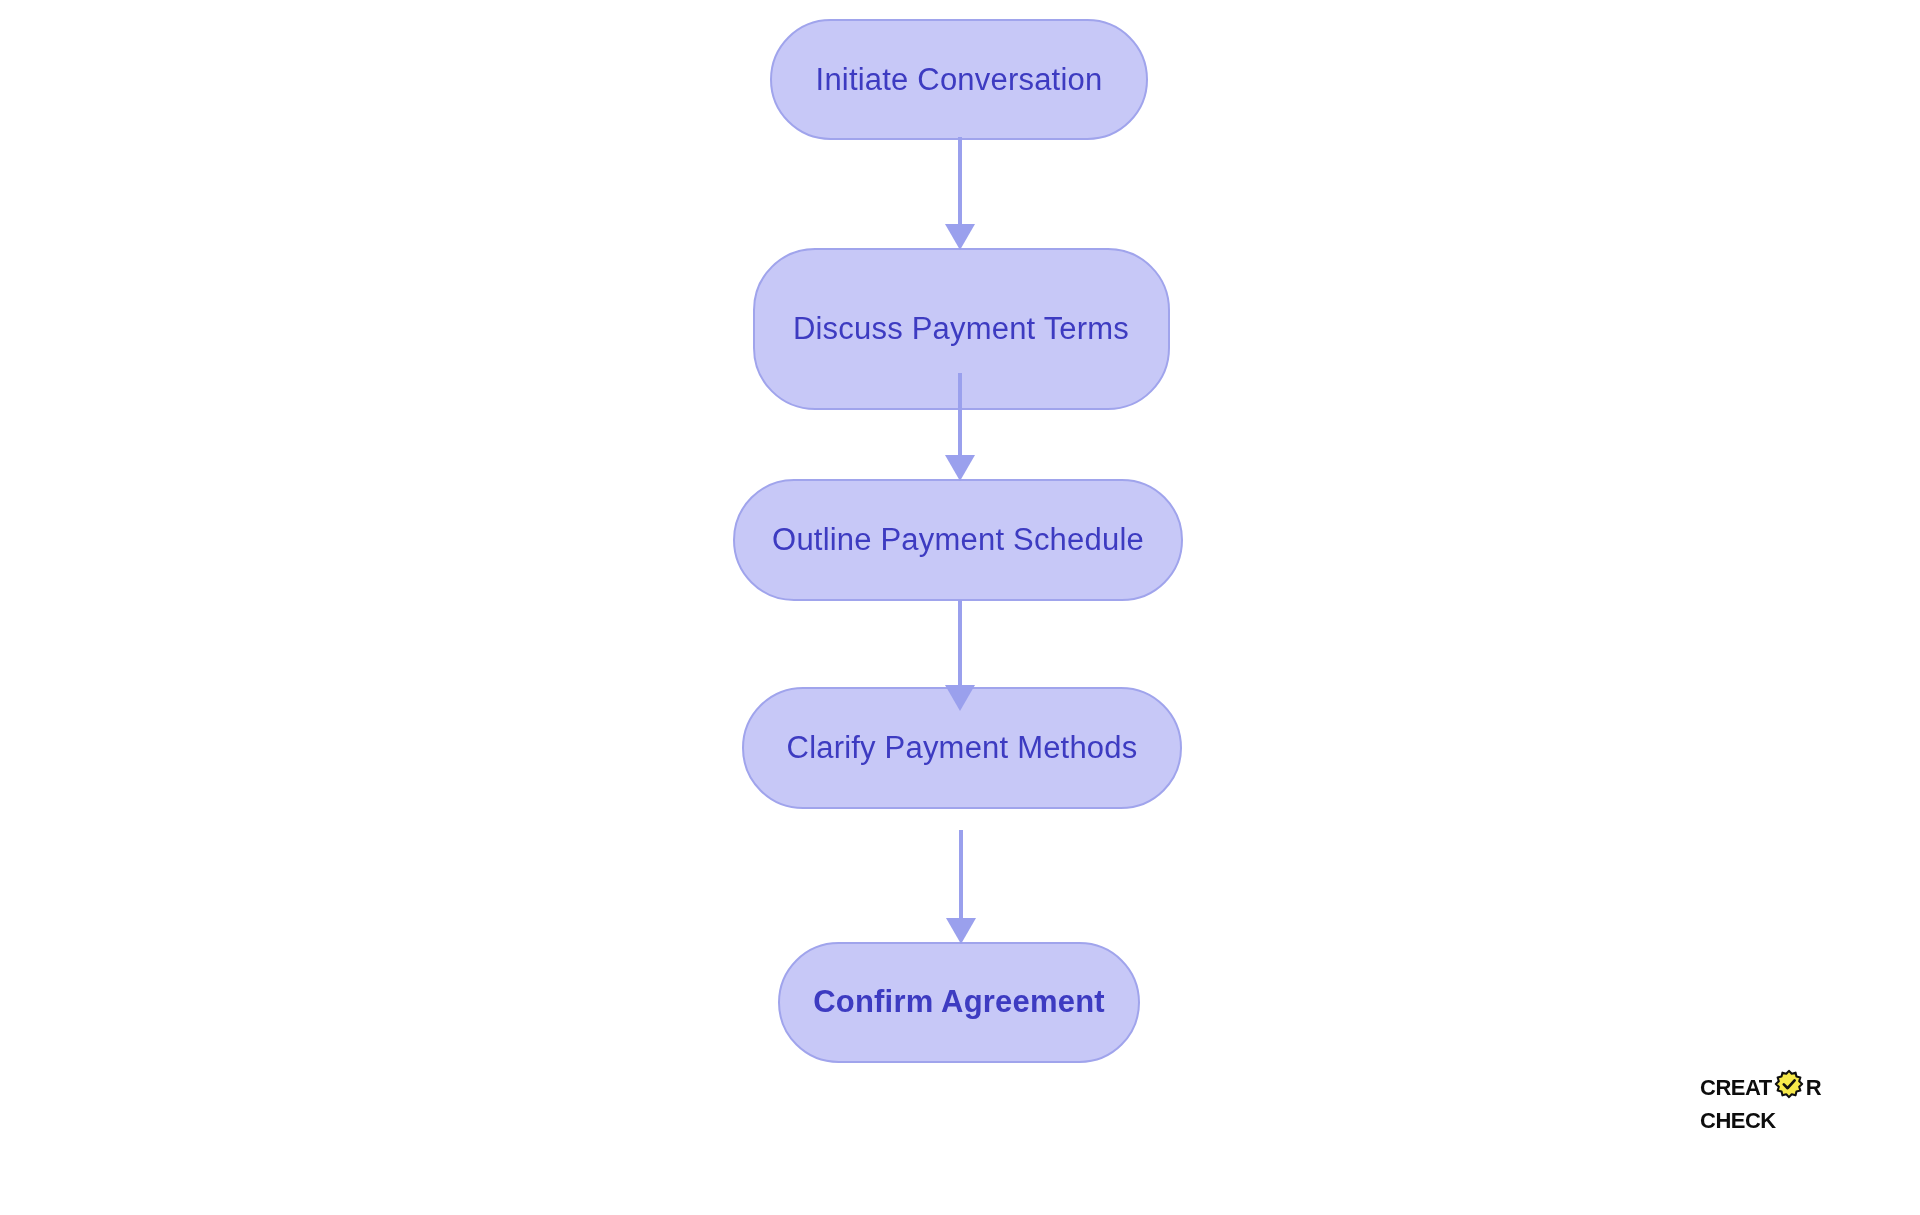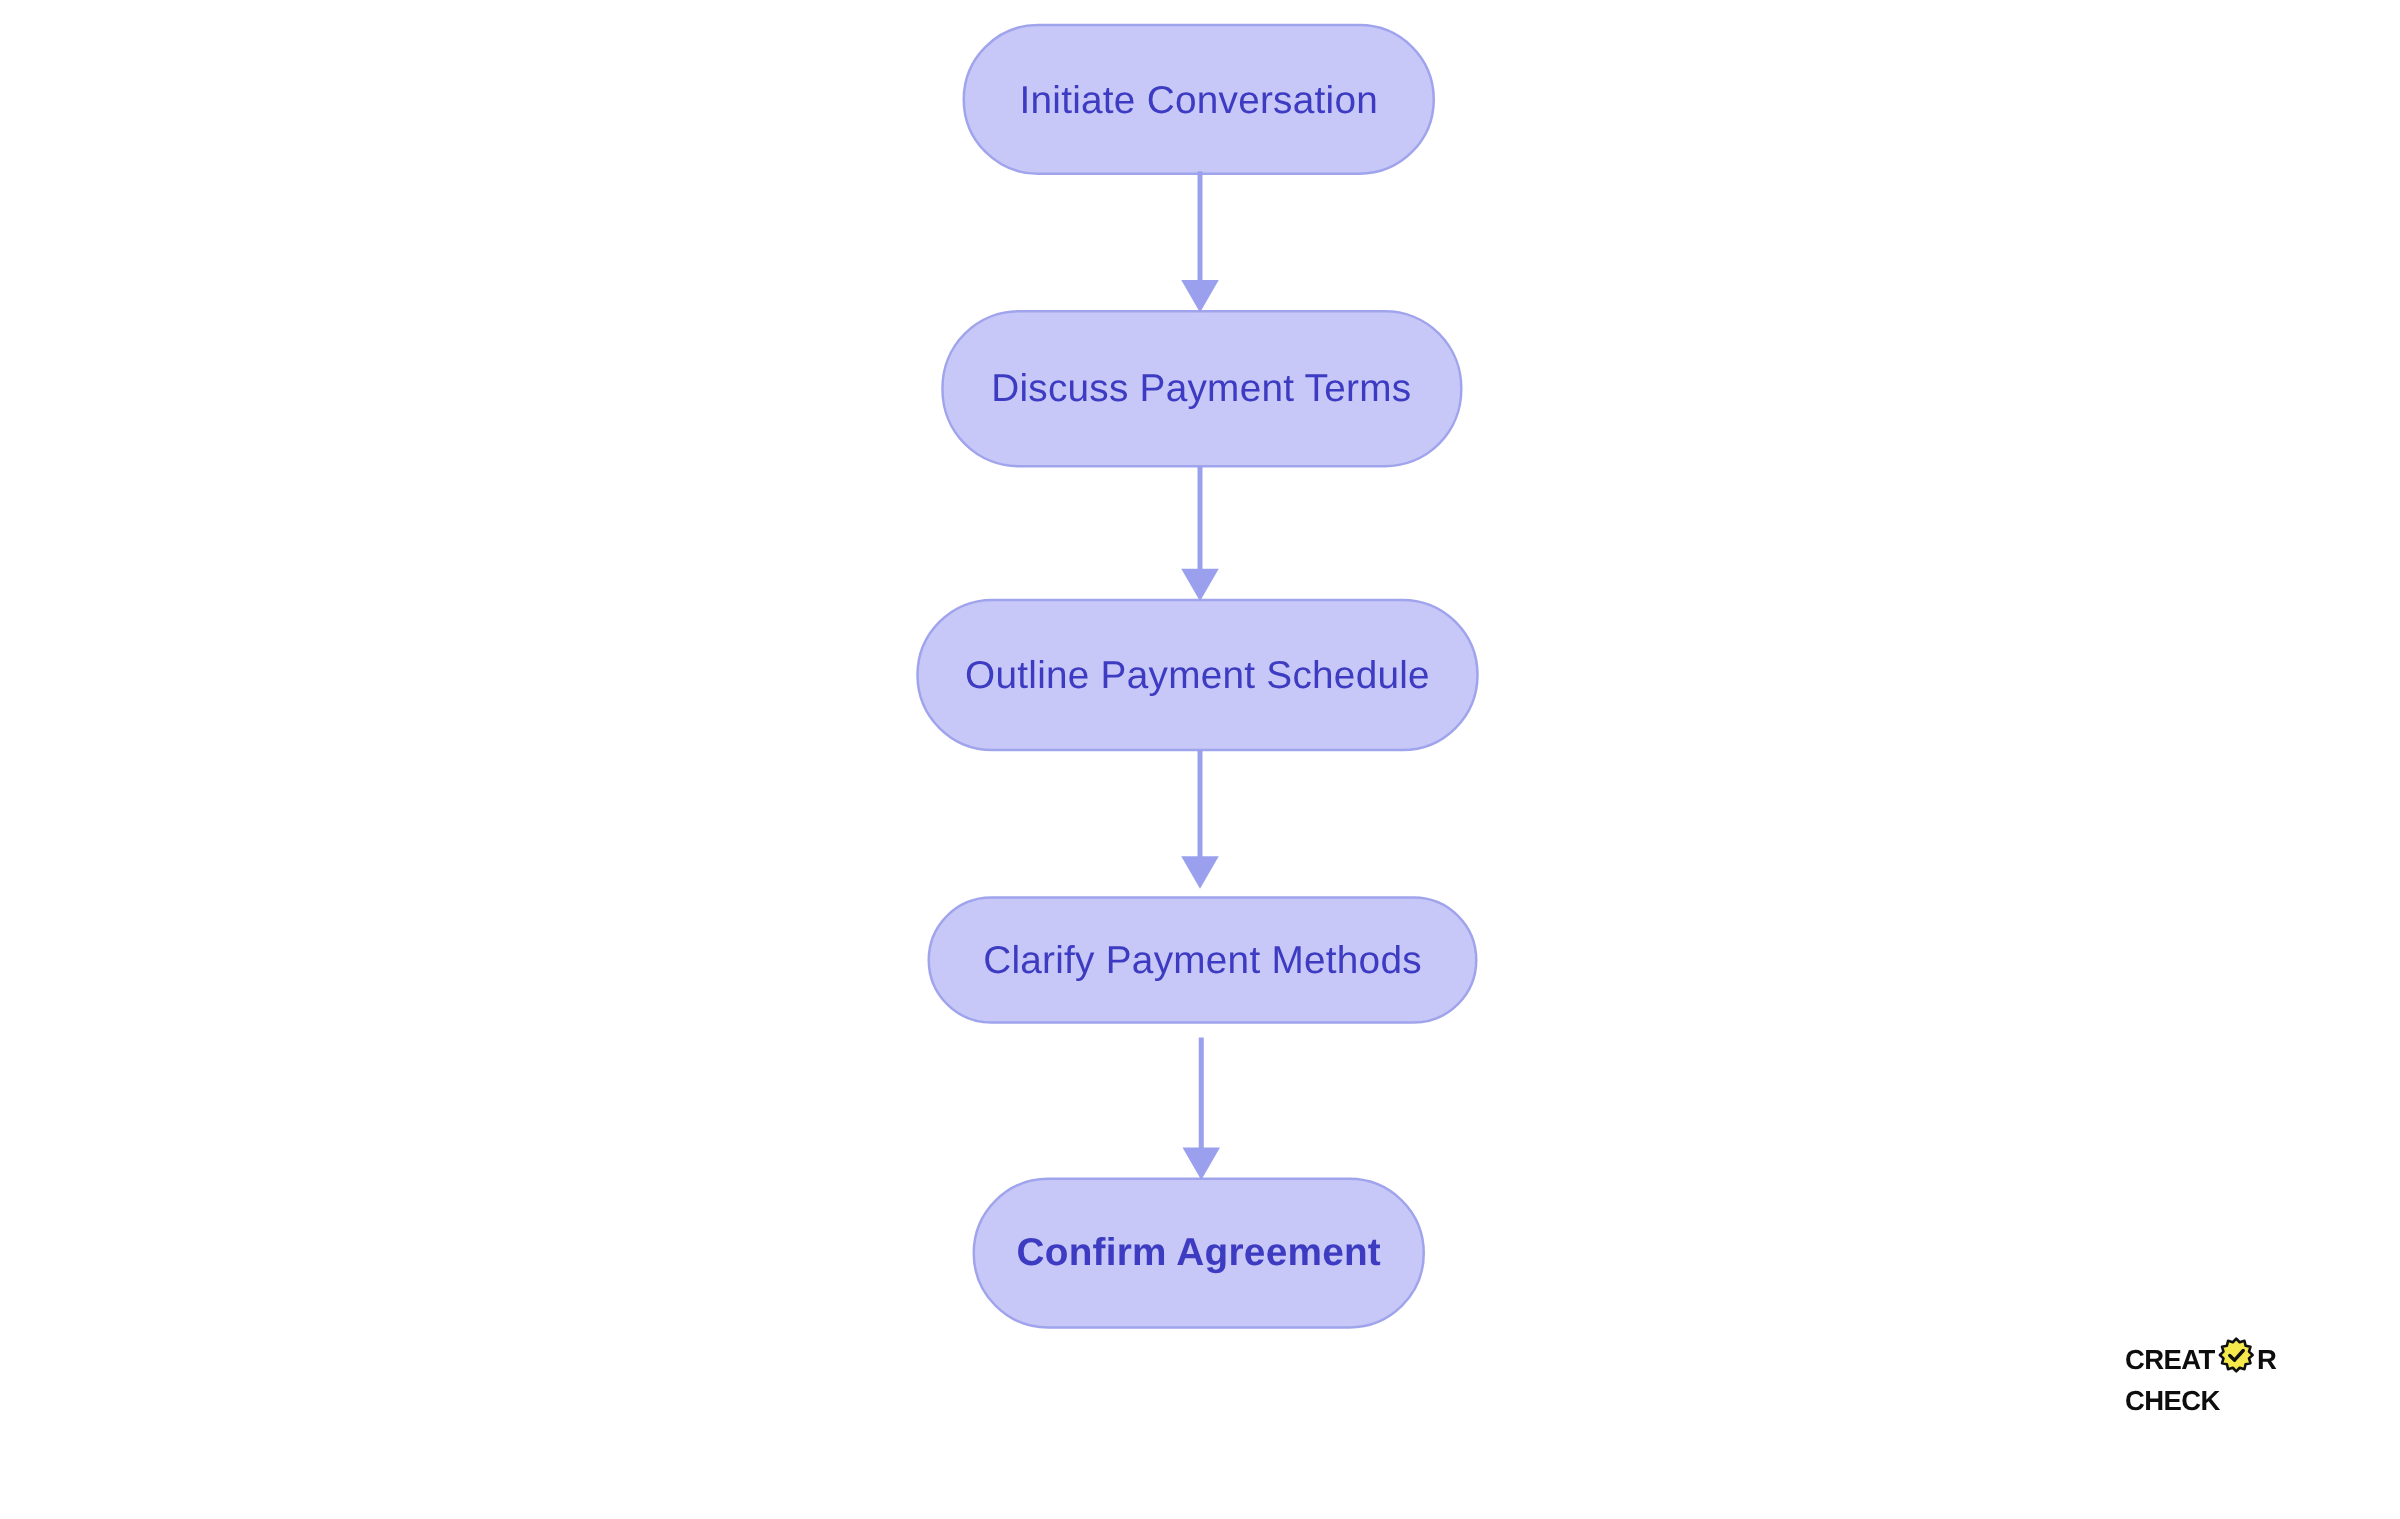--- a/index.html
+++ b/index.html
@@ -59,23 +59,23 @@
     margin: 0 1px;
   }
   .badge svg { display: block; width: 32px; height: 32px; }
 </style>
 </head>
 <body>
 
 <div class="canvas">
   <div id="diagram">
       <div class="node" style="left: 770px; top: 19px; width: 378px; height: 121px;">Initiate Conversation</div>
-      <div class="node" style="left: 752.5px; top: 248px; width: 417px; height: 126px;">Discuss Payment Terms</div>
+      <div class="node" style="left: 752.5px; top: 248px; width: 417px; height: 162px;">Discuss Payment Terms</div>
       <div class="node" style="left: 733px; top: 479px; width: 450px; height: 122px; text-align: right;">Outline Payment Schedule</div>
-      <div class="node" style="left: 742px; top: 717px; width: 440px; height: 102px;">Clarify Payment Methods</div>
+      <div class="node" style="left: 742px; top: 687px; width: 440px; height: 122px;">Clarify Payment Methods</div>
       <div class="node" style="left: 778px; top: 941.5px; width: 362px; height: 121px; font-weight: bold;">Confirm Agreement</div>
       <div class="edge-line" style="left: 958px; top: 136.5px; height: 91.5px;"></div>
       <div class="edge-head" style="left: 945px; top: 224px;"></div>
       <div class="edge-line" style="left: 958px; top: 373px; height: 86px;"></div>
       <div class="edge-head" style="left: 945px; top: 455px;"></div>
       <div class="edge-line" style="left: 958px; top: 600px; height: 89px;"></div>
       <div class="edge-head" style="left: 945px; top: 685px;"></div>
       <div class="edge-line" style="left: 959px; top: 830px; height: 91.5px;"></div>
       <div class="edge-head" style="left: 946px; top: 917.5px;"></div>
     </div>

